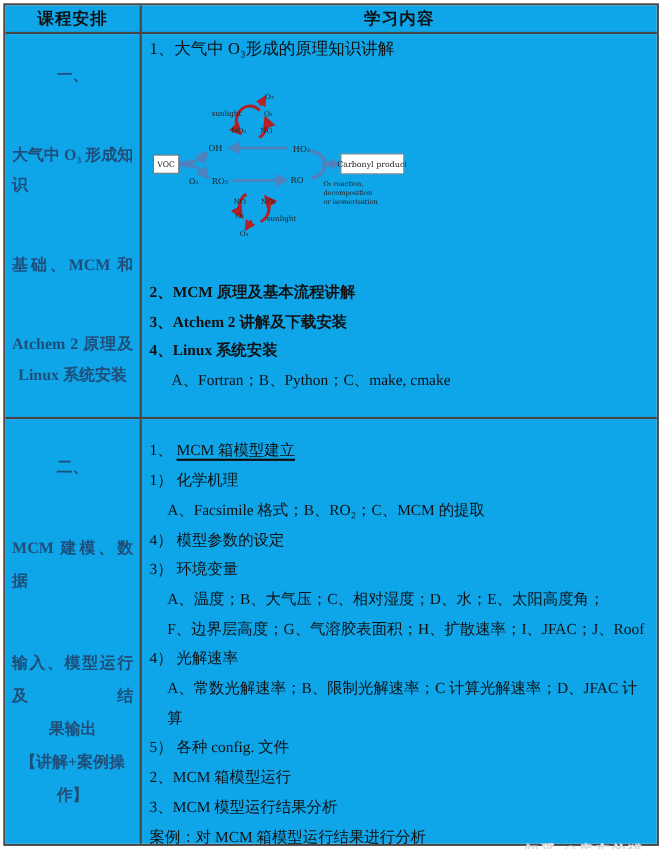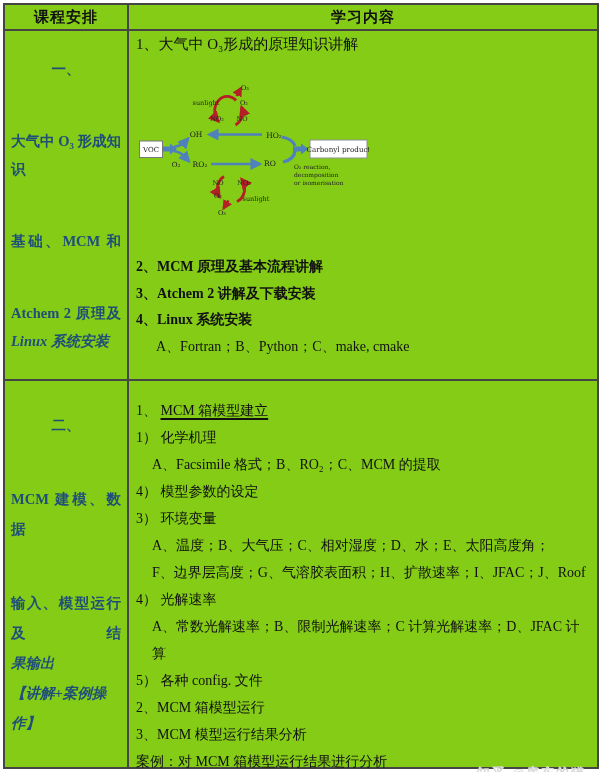--- a/index.html
+++ b/index.html
@@ -1,32 +1,32 @@
 <!DOCTYPE html>
 <html><head>
 <meta charset="utf-8">
 <style>
   html,body{margin:0;padding:0;background:#fff;}
   body{width:600px;height:772px;position:relative;overflow:hidden;
        font-family:"Liberation Serif","DejaVu Serif",serif;color:#111;}
   .table{position:absolute;left:3px;top:3px;width:592px;height:762px;
          border:2px solid #454545;display:grid;
          grid-template-columns:124px 1fr;grid-template-rows:26px 350px 1fr;}
-  .cell{box-sizing:border-box;background:#84cc16;}
+  .cell{box-sizing:border-box;background:#0ea5e9;}
   .b-r{border-right:2px solid #454545;}
   .b-b{border-bottom:2px solid #454545;}
   .hcell{display:flex;align-items:center;justify-content:center;
          font-weight:700;font-size:15px;letter-spacing:1px;}
   .leftcell{display:flex;flex-direction:column;justify-content:center;
             padding:0 6px;color:#1f4e79;font-weight:700;font-size:14.5px;}
   .leftcell .ln{line-height:28px;}
   .leftcell2 .ln{line-height:30px;}
   .ln.c{text-align:center;}
   .ln.j{text-align:justify;text-align-last:justify;margin-top:44px;}
-  .ln.l{text-align:left;font-style:italic;}
+  .ln.l{text-align:center;}
   .rcell{position:relative;font-size:14px;}
   .r1heading{position:absolute;top:4px;left:7px;font-weight:400;font-size:15px;}
   .diagram{position:absolute;top:52px;left:5px;width:235px;height:133px;}
   .r1items{position:absolute;top:223px;left:7px;right:6px;}
   .r1items .it{line-height:26.5px;font-weight:700;}
   .r1items .sub{line-height:26.5px;font-weight:400;padding-left:20px;}
   .r2lines{position:absolute;top:16px;left:7px;right:4px;}
   .r2lines .rl{line-height:27px;font-weight:400;}
   .rl.bold{font-weight:400;}
   .rl.sub{padding-left:16px;}

